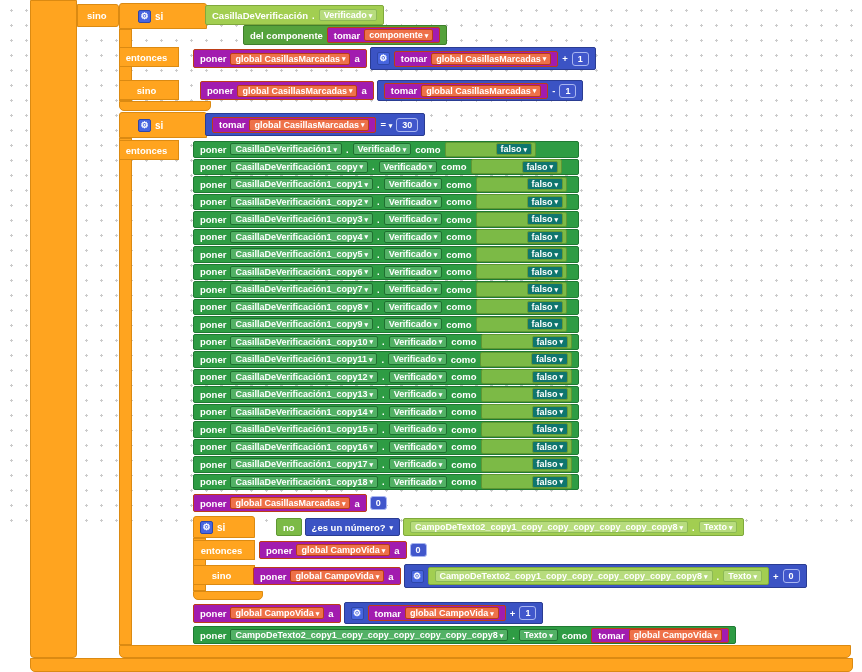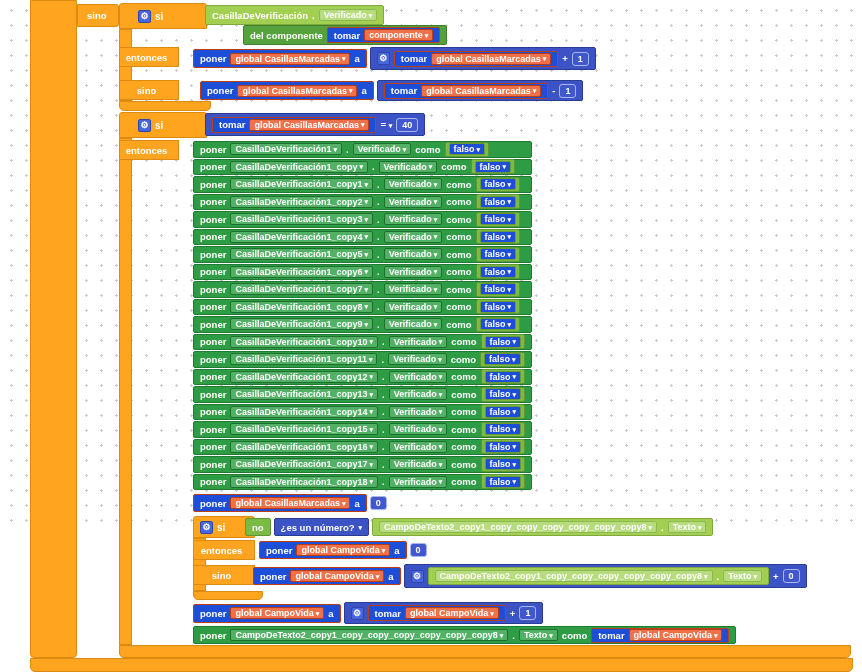--- a/index.html
+++ b/index.html
@@ -15,30 +15,30 @@
   .blk { display:inline-flex; align-items:center; gap:4px; padding:0 6px;
          border-radius:2px; border:1px solid transparent;
          color:#fff; font-weight:bold; font-size:9.5px; white-space:nowrap; }
   .chip { display:inline-flex; align-items:center; gap:2px; padding:0 4px; height:12px;
           border-radius:2px; border:1px solid transparent; font-size:9px; font-weight:bold; color:#fff; white-space:nowrap; }
   .caret { font-size:7px; line-height:1; }
   .gear { flex:0 0 auto; width:13px; height:13px; background:#4765DF; border:1px solid #2F47A8;
           border-radius:2px; color:#fff; font-size:9px; line-height:11px; text-align:center; }
 
   .c-control  { background:#FFA41F; border-color:#DB8A12; }
-  .c-var      { background:#1d4ed8; border-color:#BC3E17; }
+  .c-var      { background:#a21caf; border-color:#BC3E17; }
   .chip-var   { background:#EE7149; border-color:#B93C15; }
   .c-math     { background:#3B53C4; border-color:#2A3C92; }
   .num        { display:inline-flex; align-items:center; padding:0 5px; height:14px;
                 background:#4157CC; border:1px solid #A9B6F0; border-radius:3px;
                 color:#fff; font-size:9px; font-weight:bold; }
   .c-setter   { background:#2E9C44; border-color:#1F7A32; }
   .chip-setter{ background:#52B165; border-color:#1E6F2F; }
   .c-logic    { background:#7CBA46; border-color:#5F9733; }
-  .chip-logic { background:#1d4ed8; border-color:#679A37; }
+  .chip-logic { background:#0f766e; border-color:#679A37;margin-left:47px; }
   .c-getter   { background:#A2CE51; border-color:#7FA93C; color:#fff; }
   .chip-getter{ background:#B7DC7D; border-color:#8CB954; }
   .c-compdark { background:#55A23C; border-color:#3F7F2B; }
 
   .h15{height:15px}.h16{height:16px}.h18{height:18px}.h19{height:19px}
   .h20{height:20px}.h21{height:21px}.h22{height:22px}.h23{height:23px}.h24{height:24px}
 
   .spine, .bar, .hdr, .tab { position:absolute; background:#FFA41F; border:1px solid #DB8A12; }
   .hdr { display:flex; align-items:center; gap:4px; border-radius:3px 3px 0 0; color:#fff; font-weight:bold; font-size:10px; }
   .tab { display:flex; align-items:center; justify-content:center; padding-right:5px;
@@ -152,21 +152,21 @@
         <span>tomar</span>
         <span class="chip chip-var">
           <span>global CasillasMarcadas</span>
           <span class="caret">▾</span>
         </span>
       </span>
       <span>
         <span>=</span>
         <span class="caret">▾</span>
       </span>
-      <span class="num">40</span>
+      <span class="num">30</span>
     </div>
   </div>
 
   <div class="spine" style="left:119px; top:138px; width:13px; height:507px;"></div>
   <div class="tab" style="left:119px; top:140px; width:60px; height:20px;">
     <span>entonces</span>
   </div>
 
   <div class="col" id="setter-stack" style="left:193px; top:141px;">
       <div class="blk c-setter setter-row">
@@ -561,21 +561,21 @@
       <span>a</span>
     </div>
     <span class="num">0</span>
   </div>
 
   <div class="hdr" style="left:193px; top:516px; width:62px; height:22px; padding-left:6px;">
     <span class="gear">⚙</span>
     <span>si</span>
   </div>
 
-  <div class="row" style="left:245px; top:518px;align-items:flex-end;">
+  <div class="row" style="left:276px; top:518px;align-items:flex-end;">
     <div class="blk c-logic h18">
       <span>no</span>
     </div>
     <div class="blk c-math h18">
       <span>¿es un número?</span>
       <span class="caret">▾</span>
     </div>
     <div class="blk c-getter h18">
       <span class="chip chip-getter">
         <span>CampoDeTexto2_copy1_copy_copy_copy_copy_copy_copy8</span>

